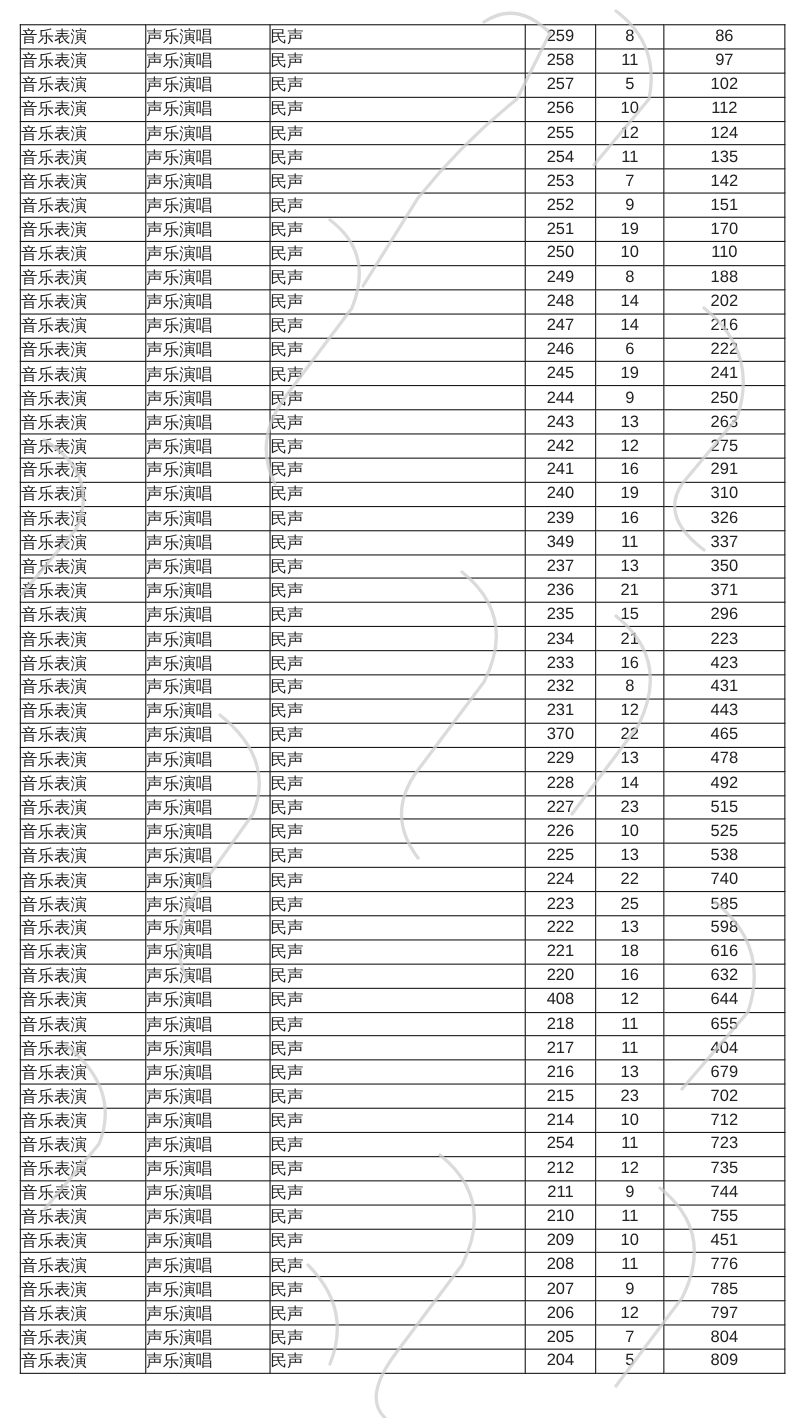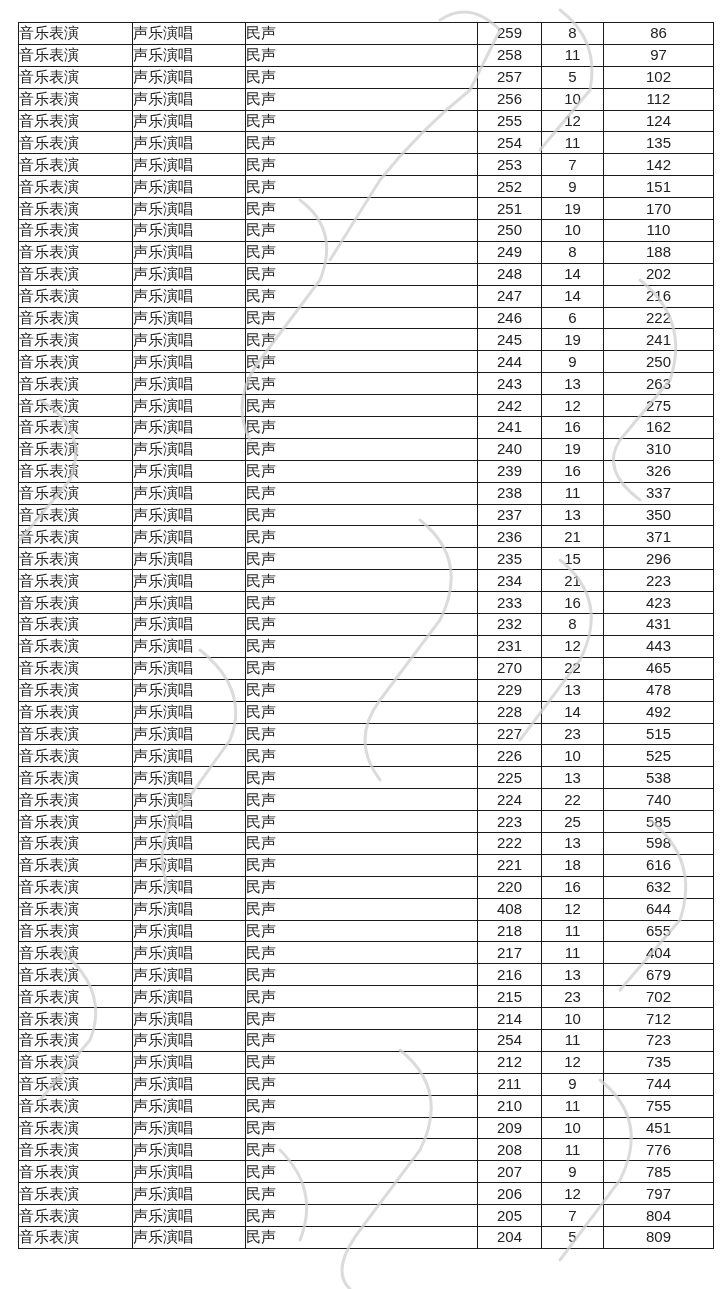--- a/index.html
+++ b/index.html
@@ -195,21 +195,21 @@
         <td class="num">242</td>
         <td class="num">12</td>
         <td class="num">275</td>
       </tr>
       <tr>
         <td class="cn">音乐表演</td>
         <td class="cn">声乐演唱</td>
         <td class="cn">民声</td>
         <td class="num">241</td>
         <td class="num">16</td>
-        <td class="num">162</td>
+        <td class="num">291</td>
       </tr>
       <tr>
         <td class="cn">音乐表演</td>
         <td class="cn">声乐演唱</td>
         <td class="cn">民声</td>
         <td class="num">240</td>
         <td class="num">19</td>
         <td class="num">310</td>
       </tr>
       <tr>
@@ -217,21 +217,21 @@
         <td class="cn">声乐演唱</td>
         <td class="cn">民声</td>
         <td class="num">239</td>
         <td class="num">16</td>
         <td class="num">326</td>
       </tr>
       <tr>
         <td class="cn">音乐表演</td>
         <td class="cn">声乐演唱</td>
         <td class="cn">民声</td>
-        <td class="num">238</td>
+        <td class="num">349</td>
         <td class="num">11</td>
         <td class="num">337</td>
       </tr>
       <tr>
         <td class="cn">音乐表演</td>
         <td class="cn">声乐演唱</td>
         <td class="cn">民声</td>
         <td class="num">237</td>
         <td class="num">13</td>
         <td class="num">350</td>
@@ -281,21 +281,21 @@
         <td class="cn">声乐演唱</td>
         <td class="cn">民声</td>
         <td class="num">231</td>
         <td class="num">12</td>
         <td class="num">443</td>
       </tr>
       <tr>
         <td class="cn">音乐表演</td>
         <td class="cn">声乐演唱</td>
         <td class="cn">民声</td>
-        <td class="num">270</td>
+        <td class="num">370</td>
         <td class="num">22</td>
         <td class="num">465</td>
       </tr>
       <tr>
         <td class="cn">音乐表演</td>
         <td class="cn">声乐演唱</td>
         <td class="cn">民声</td>
         <td class="num">229</td>
         <td class="num">13</td>
         <td class="num">478</td>

